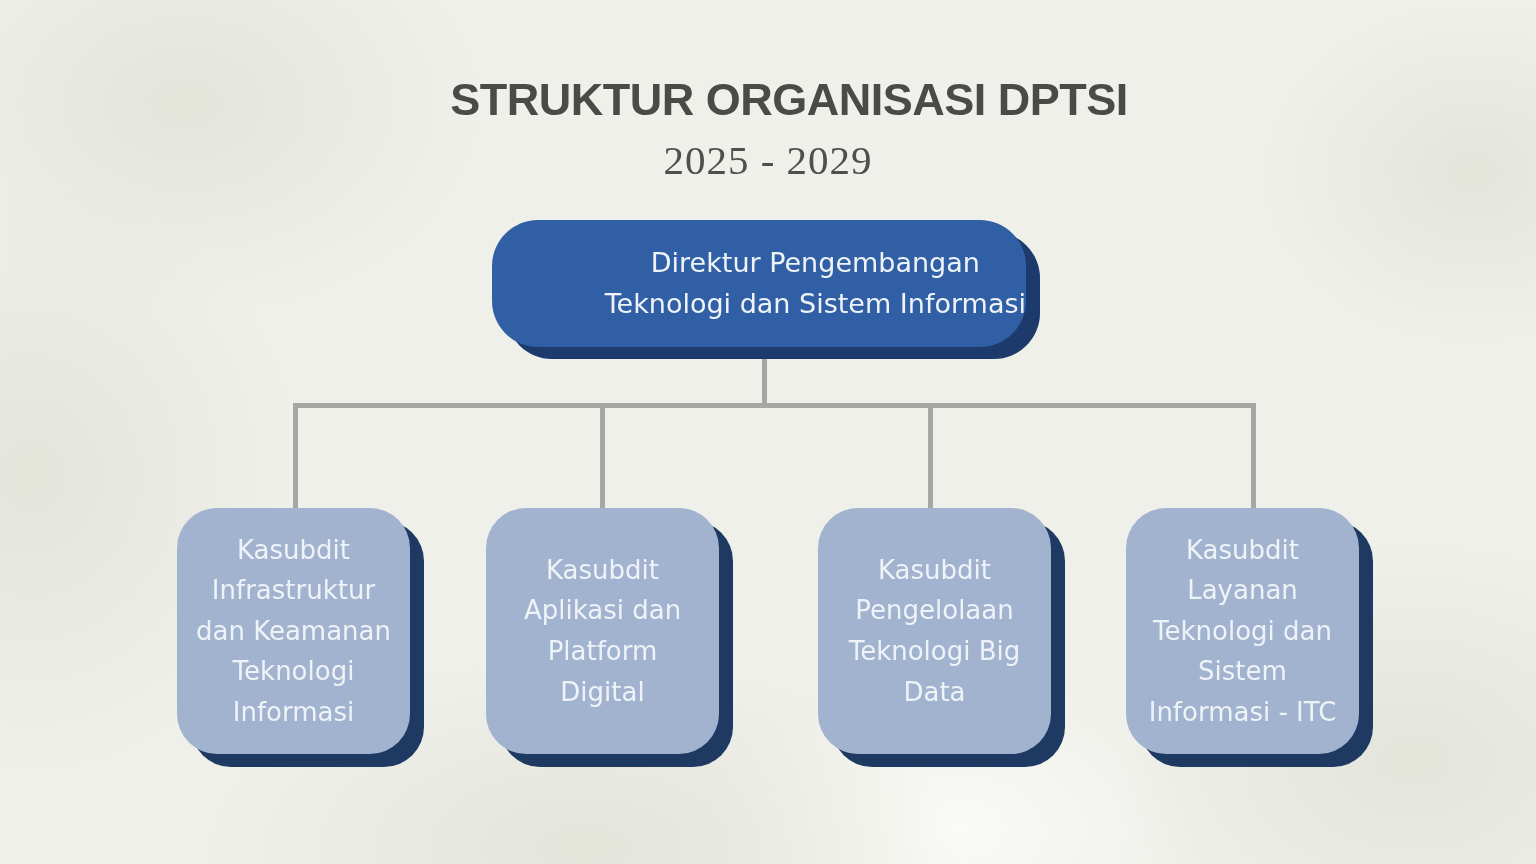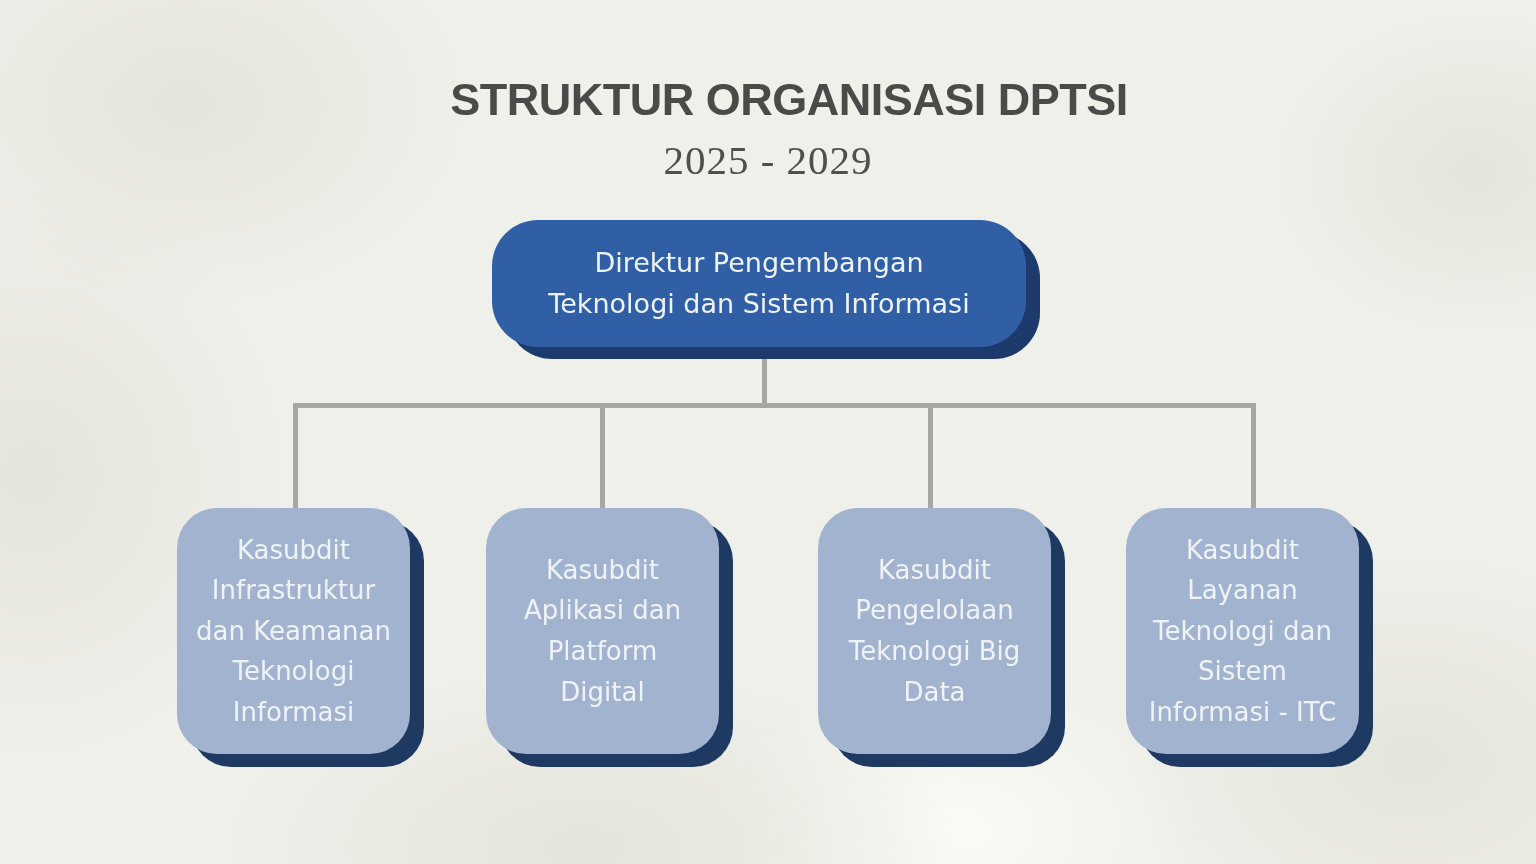--- a/index.html
+++ b/index.html
@@ -52,21 +52,21 @@
     display:flex;align-items:center;justify-content:center;
     text-align:center;
     color:var(--box-text);
     white-space:pre-line;
   }
   .node.root{
     left:492px;top:220px;width:534px;height:127px;
     background:var(--root-box-fill);
     border-radius:46px;
     box-shadow:14px 12px 0 var(--root-box-shadow);
-    font-size:27px;font-weight:400;line-height:1.5;
+    font-size:27px;font-weight:400;line-height:1.5;justify-content:flex-end;
   }
   .node.child{
     top:508px;width:233px;height:246px;
     background:var(--child-box-fill);
     border-radius:40px;
     box-shadow:14px 13px 0 var(--child-box-shadow);
     font-size:26px;font-weight:400;line-height:1.56;
     padding:0 4px;
   }
   .node.c0{left:177px;}

